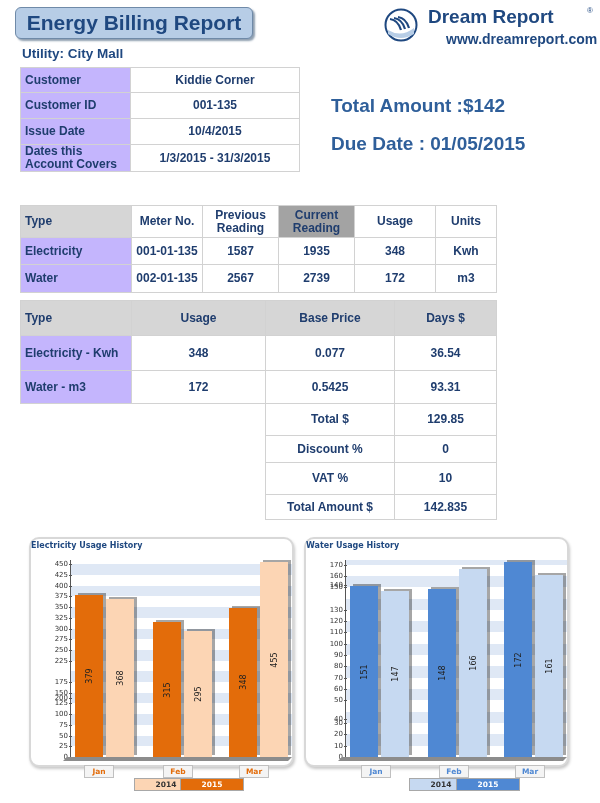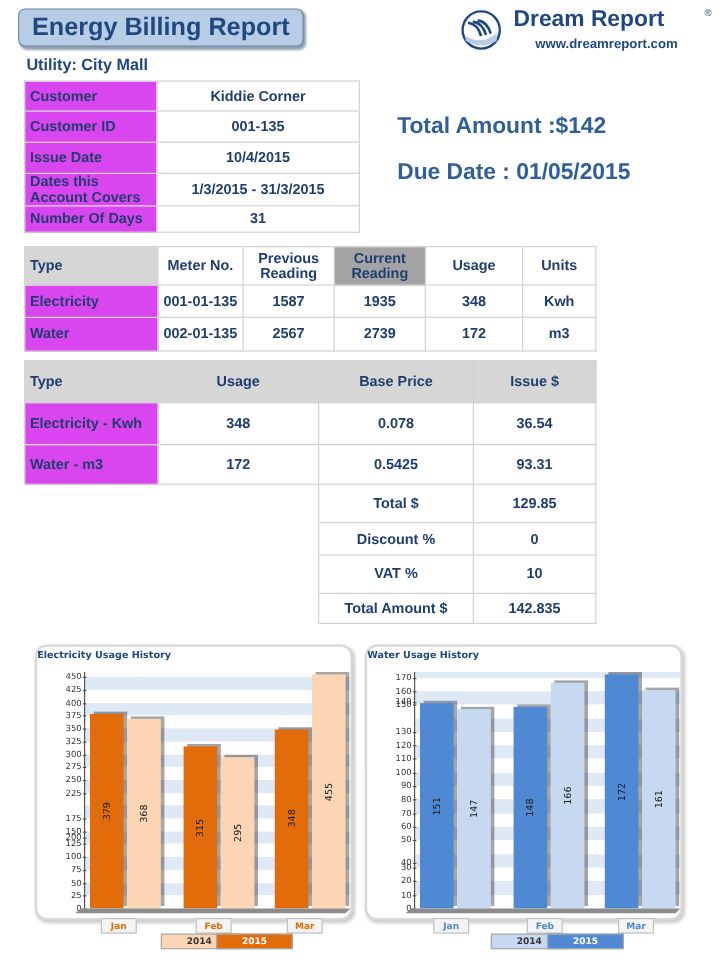--- a/index.html
+++ b/index.html
@@ -6,24 +6,24 @@
   body { width: 600px; height: 803px; background: #ffffff; position: relative; overflow: hidden;
          font-family: "Liberation Sans", sans-serif; color: #1f3d6e; }
   .abs { position: absolute; }
   .title-box { left: 15px; top: 7px; width: 238px; height: 32px; background: #b7cde6;
                border: 1px solid #6f8aa8; border-radius: 6px; box-shadow: 2px 2px 2px #8f9fb0;
                font-size: 21px; font-weight: bold; color: #1f4880; text-align: center; line-height: 30px; }
   .utility { left: 22px; top: 46px; font-size: 13.5px; font-weight: bold; color: #1f4880; }
   .logo { left: 384px; top: 6px; width: 210px; height: 38px; }
   .logo-text { position: absolute; left: 44px; top: 0; font-size: 19px; font-weight: bold; color: #1f4880; white-space: nowrap; }
   .logo-reg { position: absolute; left: 203px; top: 0; font-size: 8px; color: #1f4880; }
-  .logo-url { position: absolute; left: 62px; top: 25px; font-size: 11px; font-weight: bold; color: #1f4880; }
+  .logo-url { position: absolute; left: 62px; top: 25px; font-size: 14px; font-weight: bold; color: #1f4880; }
   table { border-collapse: collapse; position: absolute; font-size: 12px; font-weight: bold; color: #1f3d6e; }
   td { border: 1px solid #d2d2d2; text-align: center; vertical-align: middle; line-height: 13px; }
-  td.lbl { background: #d946ef; text-align: left; padding-left: 4px; }
+  td.lbl { background: #c4b5fd; text-align: left; padding-left: 4px; }
   tr.hdr td { background: #d6d6d6; }
   .big { font-size: 19px; font-weight: bold; color: #2f5f9a; left: 331px; white-space: nowrap; }
   .chart { position: absolute; top: 537px; width: 265px; height: 230px; border: 2px solid #d8d8d8; border-radius: 10px;
            box-shadow: 1px 2px 3px #c9c9c9; background: #fff; }
   .chart-title { position: absolute; top: 2px; left: 0; width: 100%; font-family: "DejaVu Sans", sans-serif;
                  font-size: 8px; font-weight: bold; color: #1f4880; }
   .plot { position: absolute; left: 40px; top: 21px; width: 221px; height: 197px; }
   .stripe { position: absolute; left: 0; width: 100%; background: #dfe8f5; }
   .yaxis { position: absolute; left: 8px; top: 21px; width: 32px; height: 197px; }
   .ytick { position: absolute; right: 3px; font-family: "DejaVu Sans", sans-serif; font-size: 7px; color: #333; transform: translateY(-50%); }
@@ -68,24 +68,20 @@
     <td>001-135</td>
   </tr>
   <tr style="height:26px">
     <td class="lbl">Issue Date</td>
     <td>10/4/2015</td>
   </tr>
   <tr style="height:27px">
     <td class="lbl">Dates this Account Covers</td>
     <td>1/3/2015 - 31/3/2015</td>
   </tr>
-  <tr style="height:22px">
-    <td class="lbl">Number Of Days</td>
-    <td>31</td>
-  </tr>
 </tbody>
   </table>
 
 <div class="abs big" style="top:95px">Total Amount :$142</div>
 <div class="abs big" style="top:133px">Due Date : 01/05/2015</div>
 
 <table style="left:20px; top:205px; width:477px;">
   <tbody>
       <tr class="hdr" style="height:32px">
     <td class="lbl" style="width:111px">Type</td>
@@ -113,26 +109,26 @@
   </tr>
 </tbody>
   </table>
 
 <table style="left:20px; top:300px; width:477px;">
   <tbody>
       <tr class="hdr" style="height:35px">
     <td class="lbl" style="width:111px">Type</td>
     <td style="width:134px">Usage</td>
     <td style="width:129px">Base Price</td>
-    <td>Issue $</td>
+    <td>Days $</td>
   </tr>
   <tr style="height:35px">
     <td class="lbl">Electricity - Kwh</td>
     <td>348</td>
-    <td>0.078</td>
+    <td>0.077</td>
     <td>36.54</td>
   </tr>
   <tr style="height:33px">
     <td class="lbl">Water - m3</td>
     <td>172</td>
     <td>0.5425</td>
     <td>93.31</td>
   </tr>
   <tr style="height:32px">
     <td colspan="2" style="border:none; border-top:1px solid #d2d2d2"></td>

